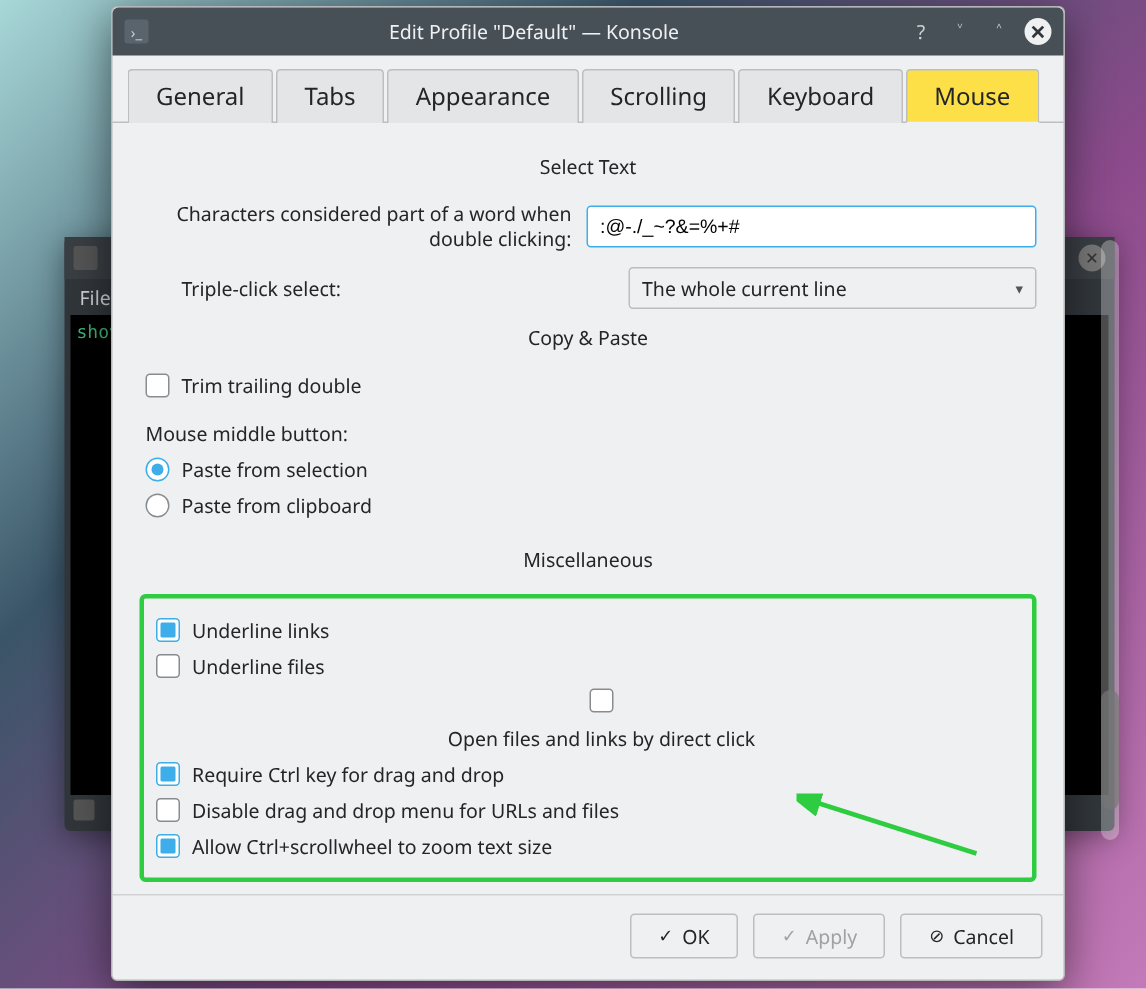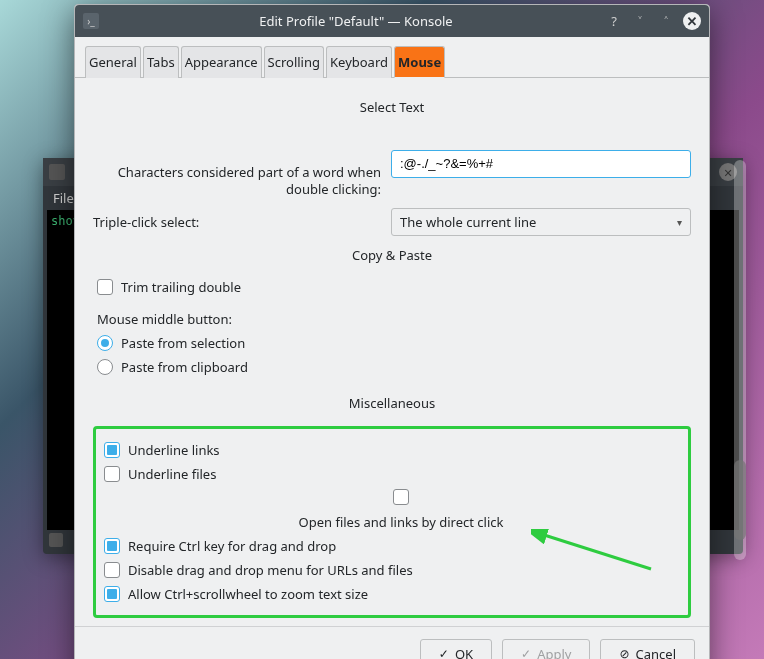--- a/index.html
+++ b/index.html
@@ -114,59 +114,58 @@
 }
 
 
 .tabrow {
   display: flex;
   padding: 8px 10px 0 10px;
   gap: 2px;
   border-bottom: 1px solid #bcbebf;
 }
 .tab {
-  padding: 6px 3px;
+  padding: 6px 18px;
   border: 1px solid #bcbebf;
   border-bottom: none;
   border-radius: 3px 3px 0 0;
   background: #e4e5e7;
   cursor: pointer;
-  font-size: 13px;
+  font-size: 16px;
   position: relative;
   top: 1px;
 }
 .tab.active {
-  background: #f97316;
+  background: #fde047;
   border-bottom: 1px solid #eff0f1;
-  font-weight: bold;
 }
 
 
 .content {
   padding: 12px 18px 8px 18px;
 }
 .section-title {
   text-align: center;
   margin: 8px 0 14px 0;
   font-size: 13px;
 }
 .row {
   display: flex; align-items: center;
   margin-bottom: 10px;
 }
 .label-right {
   flex: 0 0 298px;
   text-align: right;
   padding-right: 10px;
   line-height: 1.3;
-  margin-top: 34px;
 }
 .label-left {
   flex: 0 0 298px;
   text-align: left;
+  margin-left: 28px;
 }
 input[type=text].field {
   flex: 1;
   height: 28px;
   border: 1px solid #3daee9;
   border-radius: 3px;
   padding: 0 8px;
   background: #fff;
   font-size: 13px;
   outline: none;

